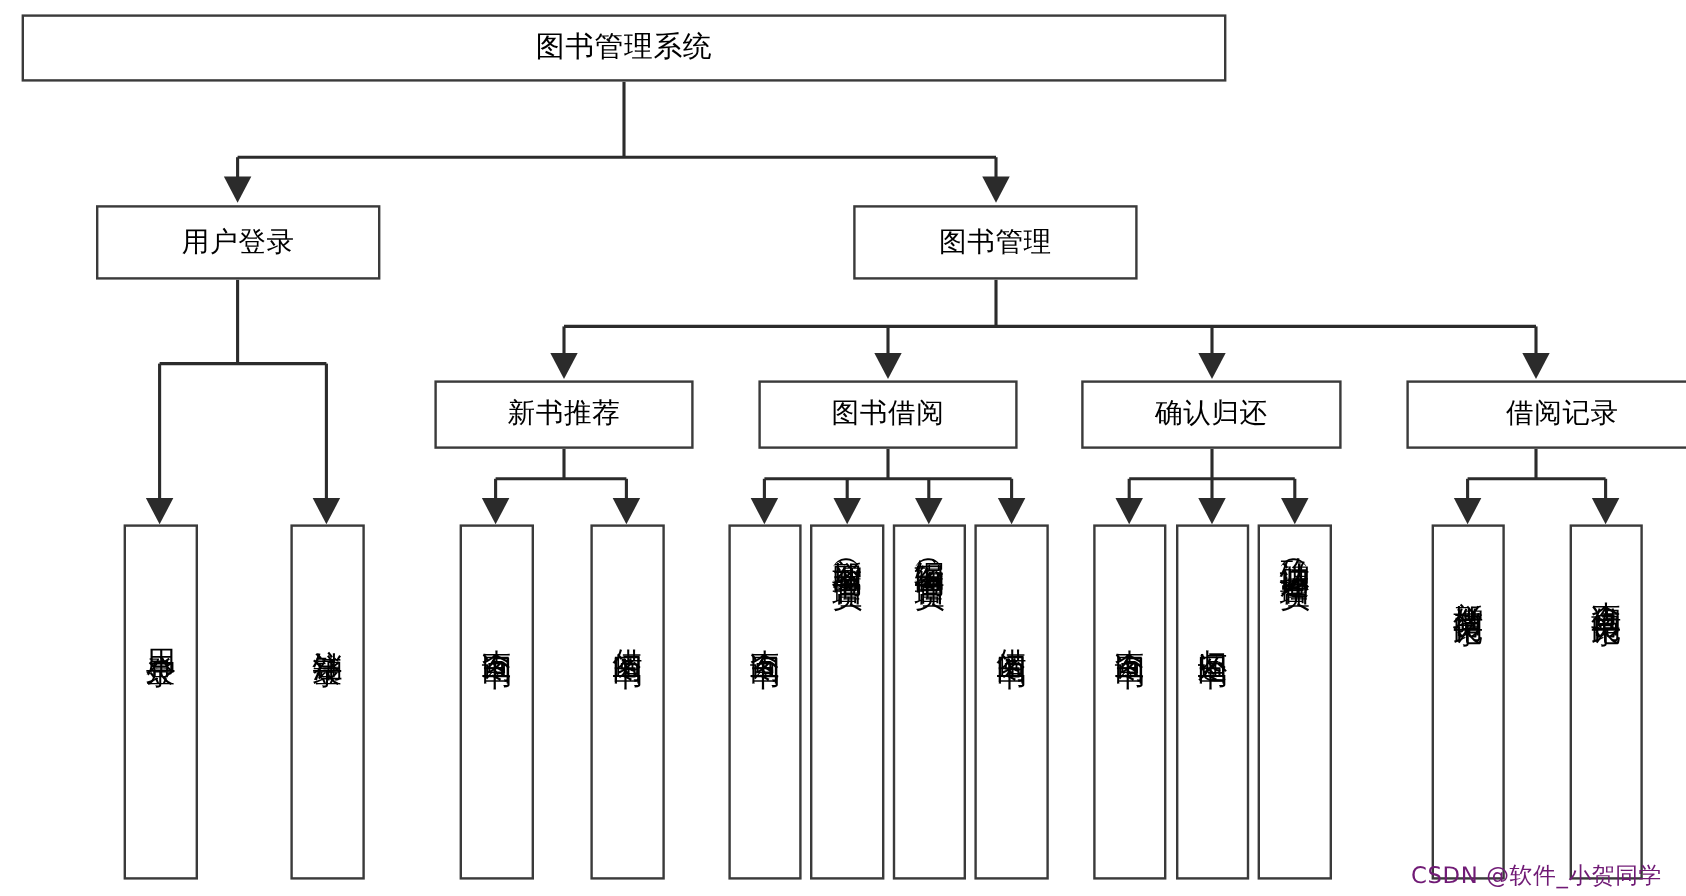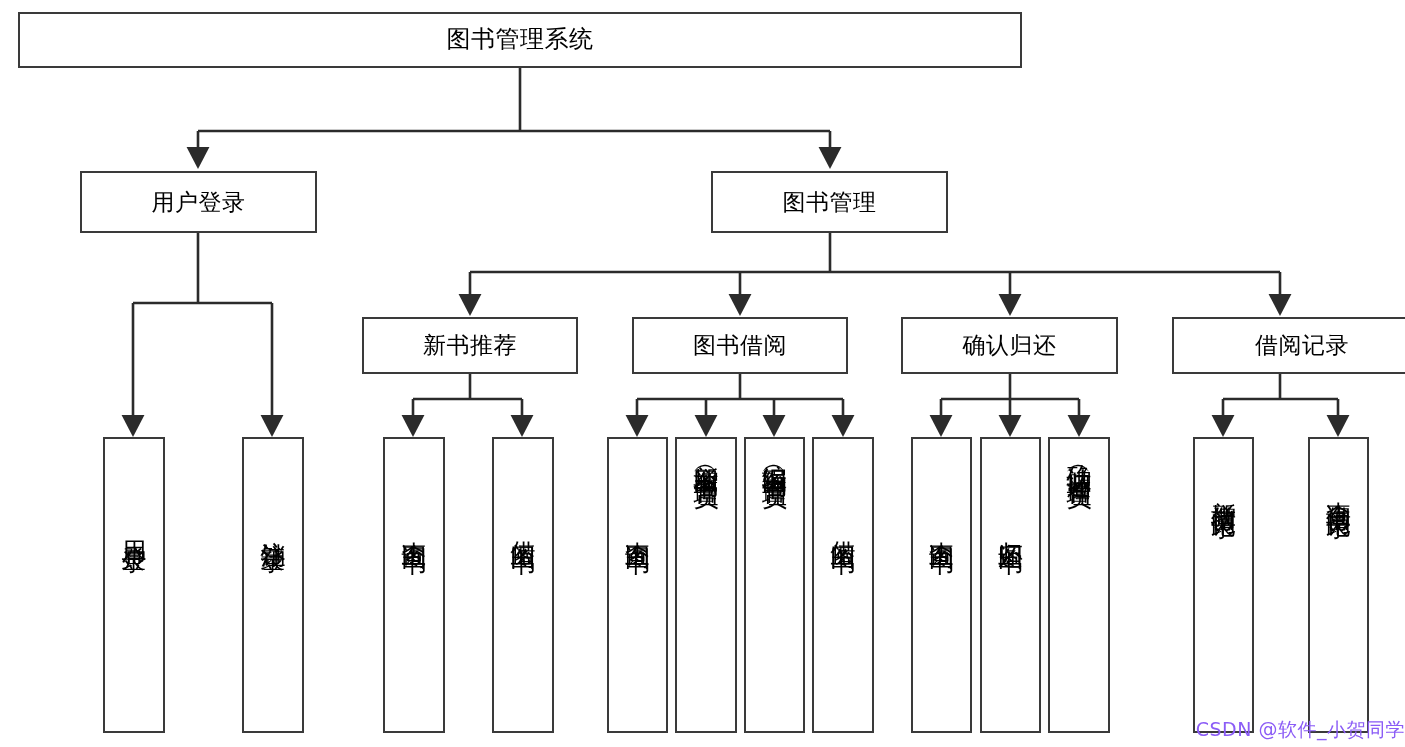--- a/index.html
+++ b/index.html
@@ -35,23 +35,23 @@
   .node.vert .lbl{
     writing-mode:vertical-rl;
     text-orientation:upright;
     font-size:25px;
     letter-spacing:3px;
     line-height:1;
     white-space:pre;
   }
   #watermark{
     position:absolute;
-    right:0;bottom:4px;
+    right:20px;bottom:4px;
     font-size:19px;
-    color:#8b5cf6;
+    color:#701a75;
     letter-spacing:0.5px;
     white-space:pre;
     pointer-events:none;
   }
 </style>
 </head>
 <body>
 
 <div id="diagram-root">
 

